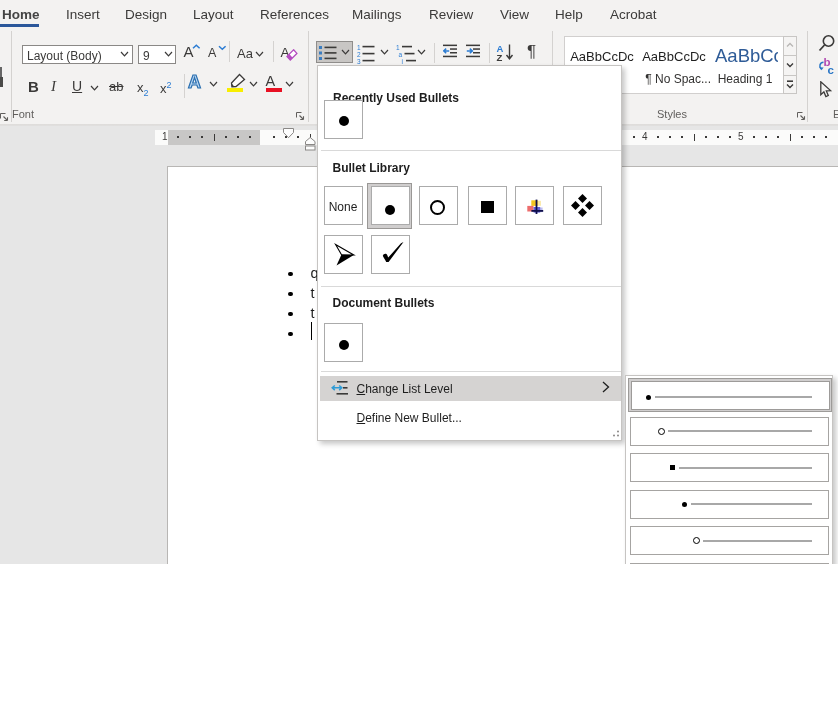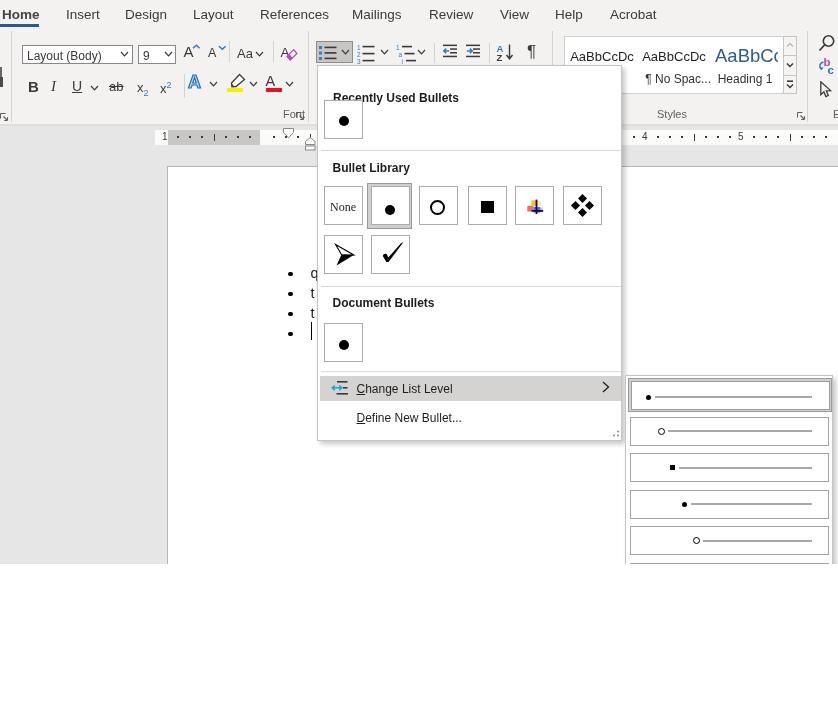--- a/index.html
+++ b/index.html
@@ -88,21 +88,21 @@
   <div class="abs" style="left:226.8px;top:87.9px;width:16.4px;height:3.7px;background:#f8ee00;"></div>
   <svg class="abs" style="left:249px;top:81px;" width="9" height="7">
       <path d="M1 1 L4.5 4.8 L8 1" stroke="#3b3a39" stroke-width="1.2" fill="none"></path>
     </svg>
   <div class="txt" style="left:265.5px;top:73px;font-size:14.5px;">A</div>
   <div class="abs" style="left:265.6px;top:87.9px;width:16.4px;height:3.7px;background:#e81123;"></div>
   <svg class="abs" style="left:285px;top:81px;" width="9" height="7">
       <path d="M1 1 L4.5 4.8 L8 1" stroke="#3b3a39" stroke-width="1.2" fill="none"></path>
     </svg>
 
-  <div class="txt" style="left:0px;top:108px;width:305px;text-align:right;font-size:11px;color:#605e5c;">Font</div>
+  <div class="txt" style="left:12px;top:108px;width:305px;text-align:left;font-size:11px;color:#605e5c;">Font</div>
   <div class="txt" style="left:622px;top:108px;width:100px;text-align:center;font-size:11px;color:#605e5c;">Styles</div>
   <div class="txt" style="left:833px;top:108px;font-size:11px;color:#605e5c;">E</div>
 
   <svg class="abs" style="left:0px;top:112.5px;" width="9" height="9">
       <path d="M0.5 5.5 L0.5 0.5 L5.5 0.5" stroke="#605e5c" stroke-width="1" fill="none"></path>
       <path d="M3.5 3.5 L7.5 7.5 M7.5 7.5 L7.5 4.2 M7.5 7.5 L4.2 7.5" stroke="#605e5c" stroke-width="1.1" fill="none"></path>
     </svg>
   <svg class="abs" style="left:296px;top:112px;" width="9" height="9">
       <path d="M0.5 5.5 L0.5 0.5 L5.5 0.5" stroke="#605e5c" stroke-width="1" fill="none"></path>
       <path d="M3.5 3.5 L7.5 7.5 M7.5 7.5 L7.5 4.2 M7.5 7.5 L4.2 7.5" stroke="#605e5c" stroke-width="1.1" fill="none"></path>
@@ -381,14 +381,14 @@
       </div>
   </div>
 
 </div>
 
 <style>
   .bx{width:39px;height:39px;background:#fff;border:1px solid #ababab;box-sizing:border-box;}
   .dot{position:absolute;left:14px;top:15.5px;width:10px;height:10px;border-radius:50%;background:#000;display:block;}
   .ring{position:absolute;left:10.5px;top:13px;width:15px;height:15px;border-radius:50%;border:2.2px solid #000;box-sizing:border-box;display:block;}
   .sq{position:absolute;left:12.5px;top:13.5px;width:12.5px;height:12.5px;background:#000;display:block;}
-  .nonetx{position:absolute;left:0;top:12.5px;width:37px;text-align:center;font-size:12px;color:#1e1e1e;font-family:Liberation Serif, serif;}
+  .nonetx{position:absolute;left:0;top:12.5px;width:37px;text-align:center;font-size:12px;color:#1e1e1e;}
 </style>
 
 </body></html>

